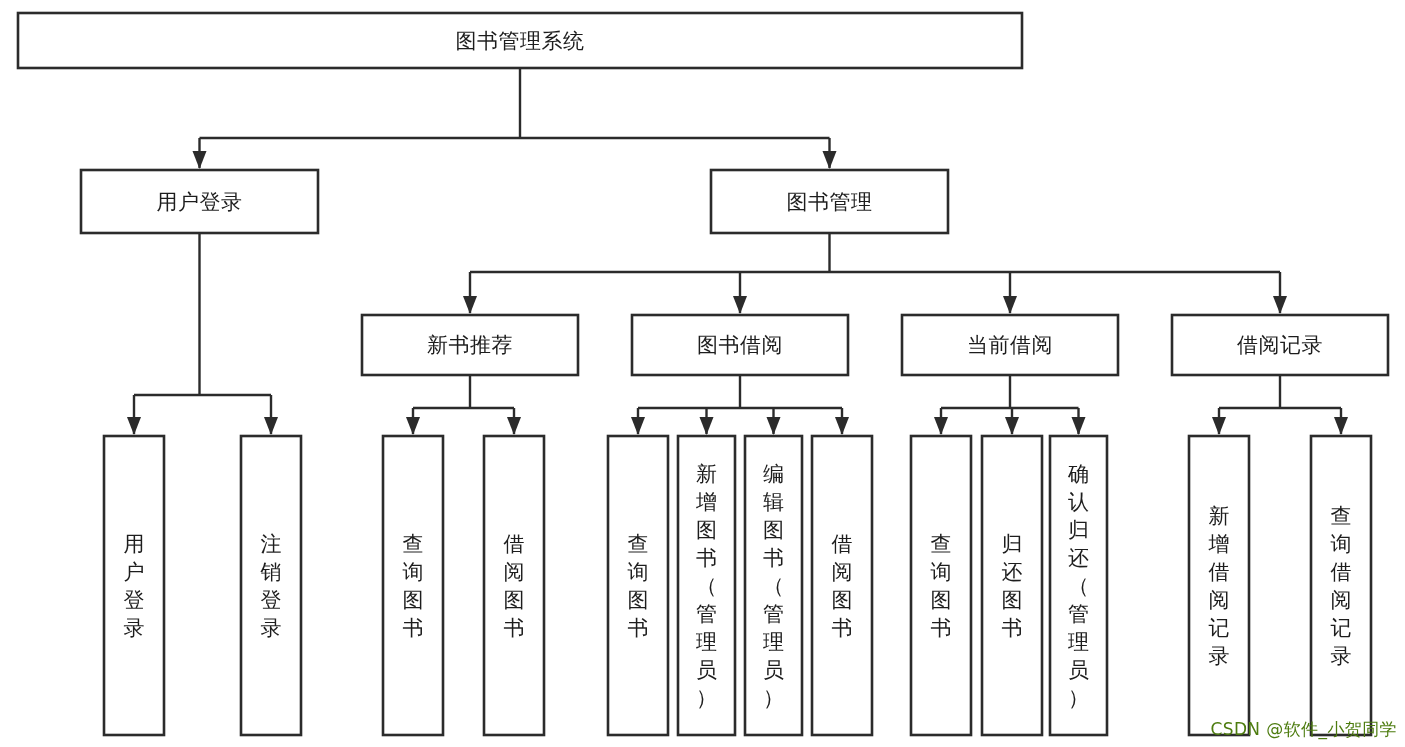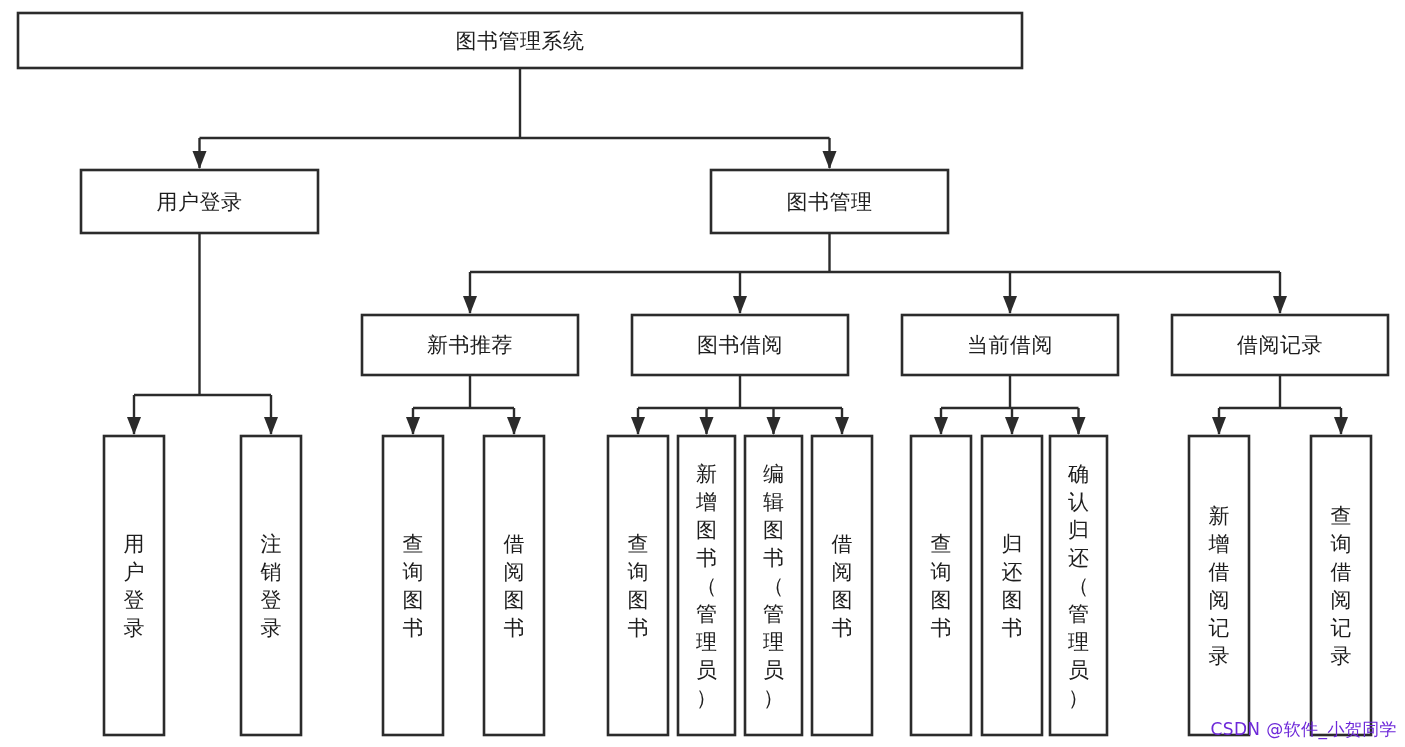--- a/index.html
+++ b/index.html
@@ -56,21 +56,21 @@
   .arrow-head {
     fill: #2b2b2b;
     stroke: none;
   }
   .watermark {
     position: absolute;
     right: 8px;
     bottom: 6px;
     font-family: "DejaVu Sans", "Liberation Sans", sans-serif;
     font-size: 17px;
-    color: #6d28d9;
+    color: #4d7c0f;
     white-space: nowrap;
     letter-spacing: 0.4px;
     pointer-events: none;
   }
 </style>
 </head>
 <body>
 
 <div id="diagram-root">
   <svg id="tree-svg" viewBox="0 0 1405 747" xmlns="http://www.w3.org/2000/svg">

